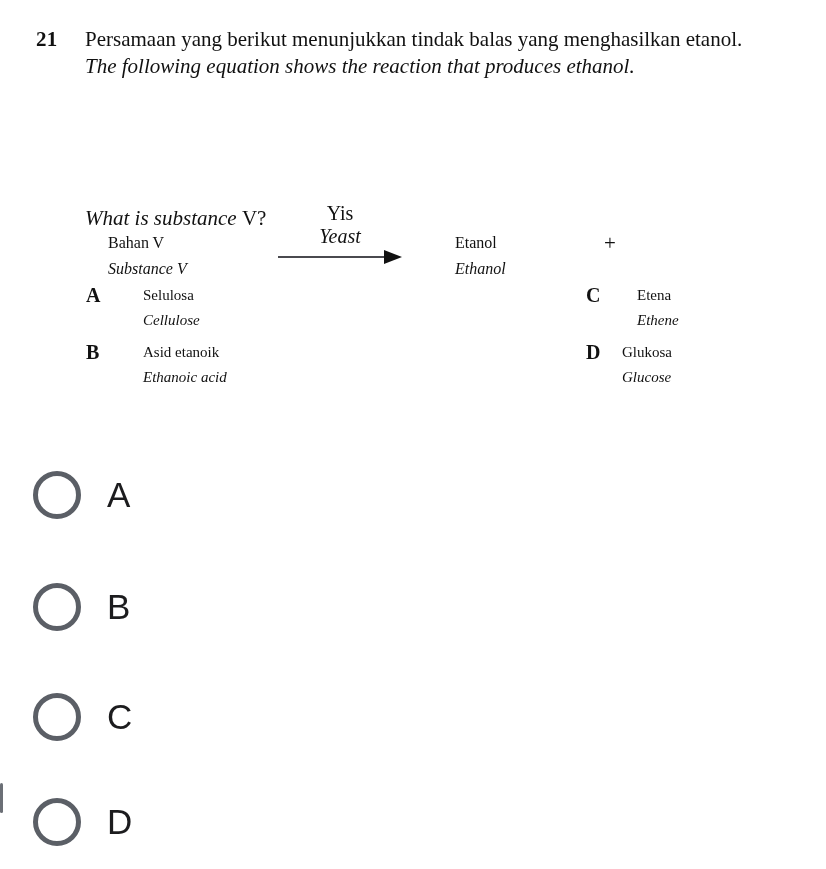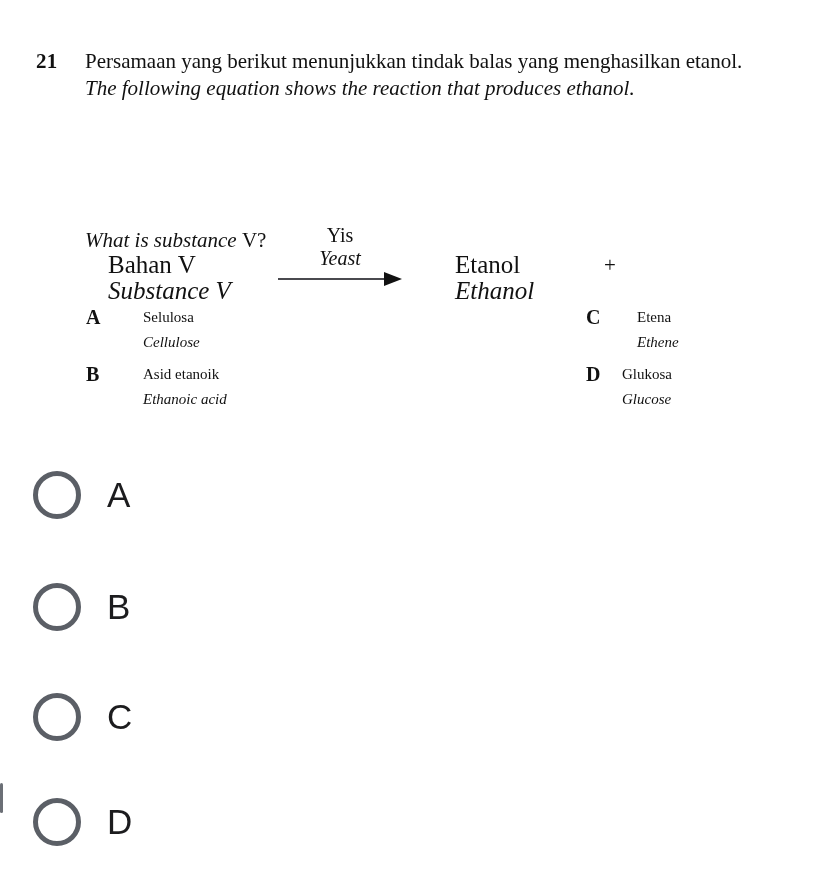--- a/index.html
+++ b/index.html
@@ -17,21 +17,20 @@
     -webkit-font-smoothing: antialiased;
   }
 
   
   .question-sheet {
     position: absolute;
     left: 0;
     top: 0;
     width: 690px;
     height: 420px;
-    margin-top: 22px;
   }
 
   .q-number {
     position: absolute;
     left: 36px;
     top: 27px;
     font-weight: bold;
     font-size: 21px;
     letter-spacing: .2px;
   }
@@ -57,21 +56,21 @@
   
   .equation {
     position: absolute;
     left: 0;
     top: 100px;
     width: 826px;
     height: 90px;
   }
   .eq-term {
     position: absolute;
-    font-size: 25px;
+    font-size: 16px;
     line-height: 26px;
     white-space: nowrap;
   }
   .eq-term .my { display: block; }
   .eq-term .en { display: block; font-style: italic; }
 
   .eq-left   { left: 108px; top: 130px; }
   .eq-right  { left: 455px; top: 130px; }
   .eq-far    { left: 668px; top: 130px; }
 

